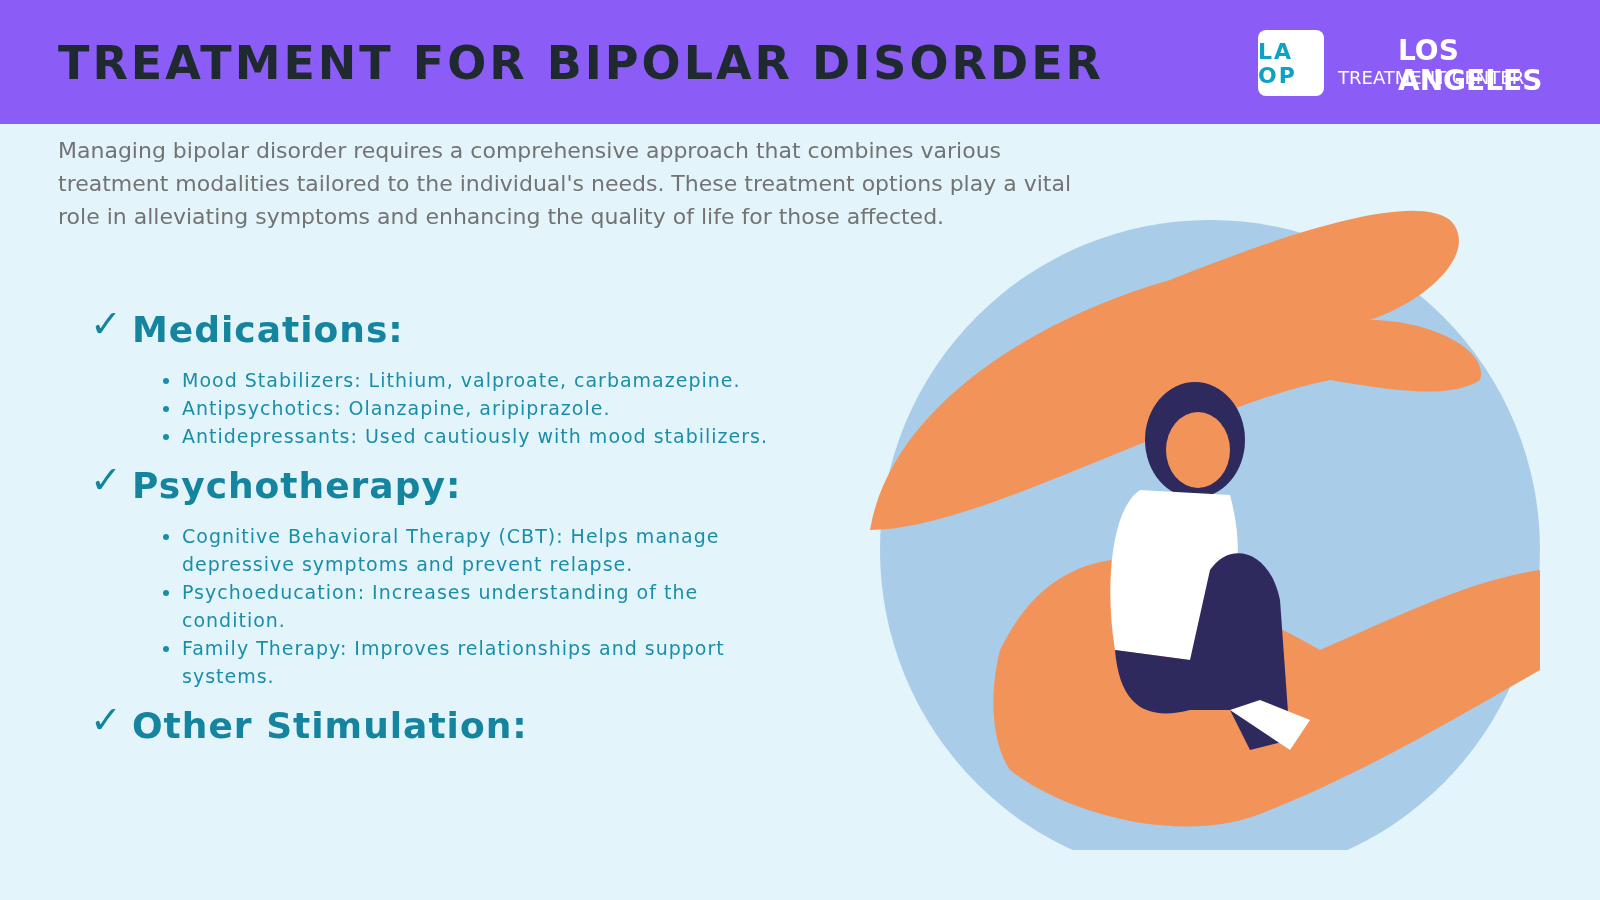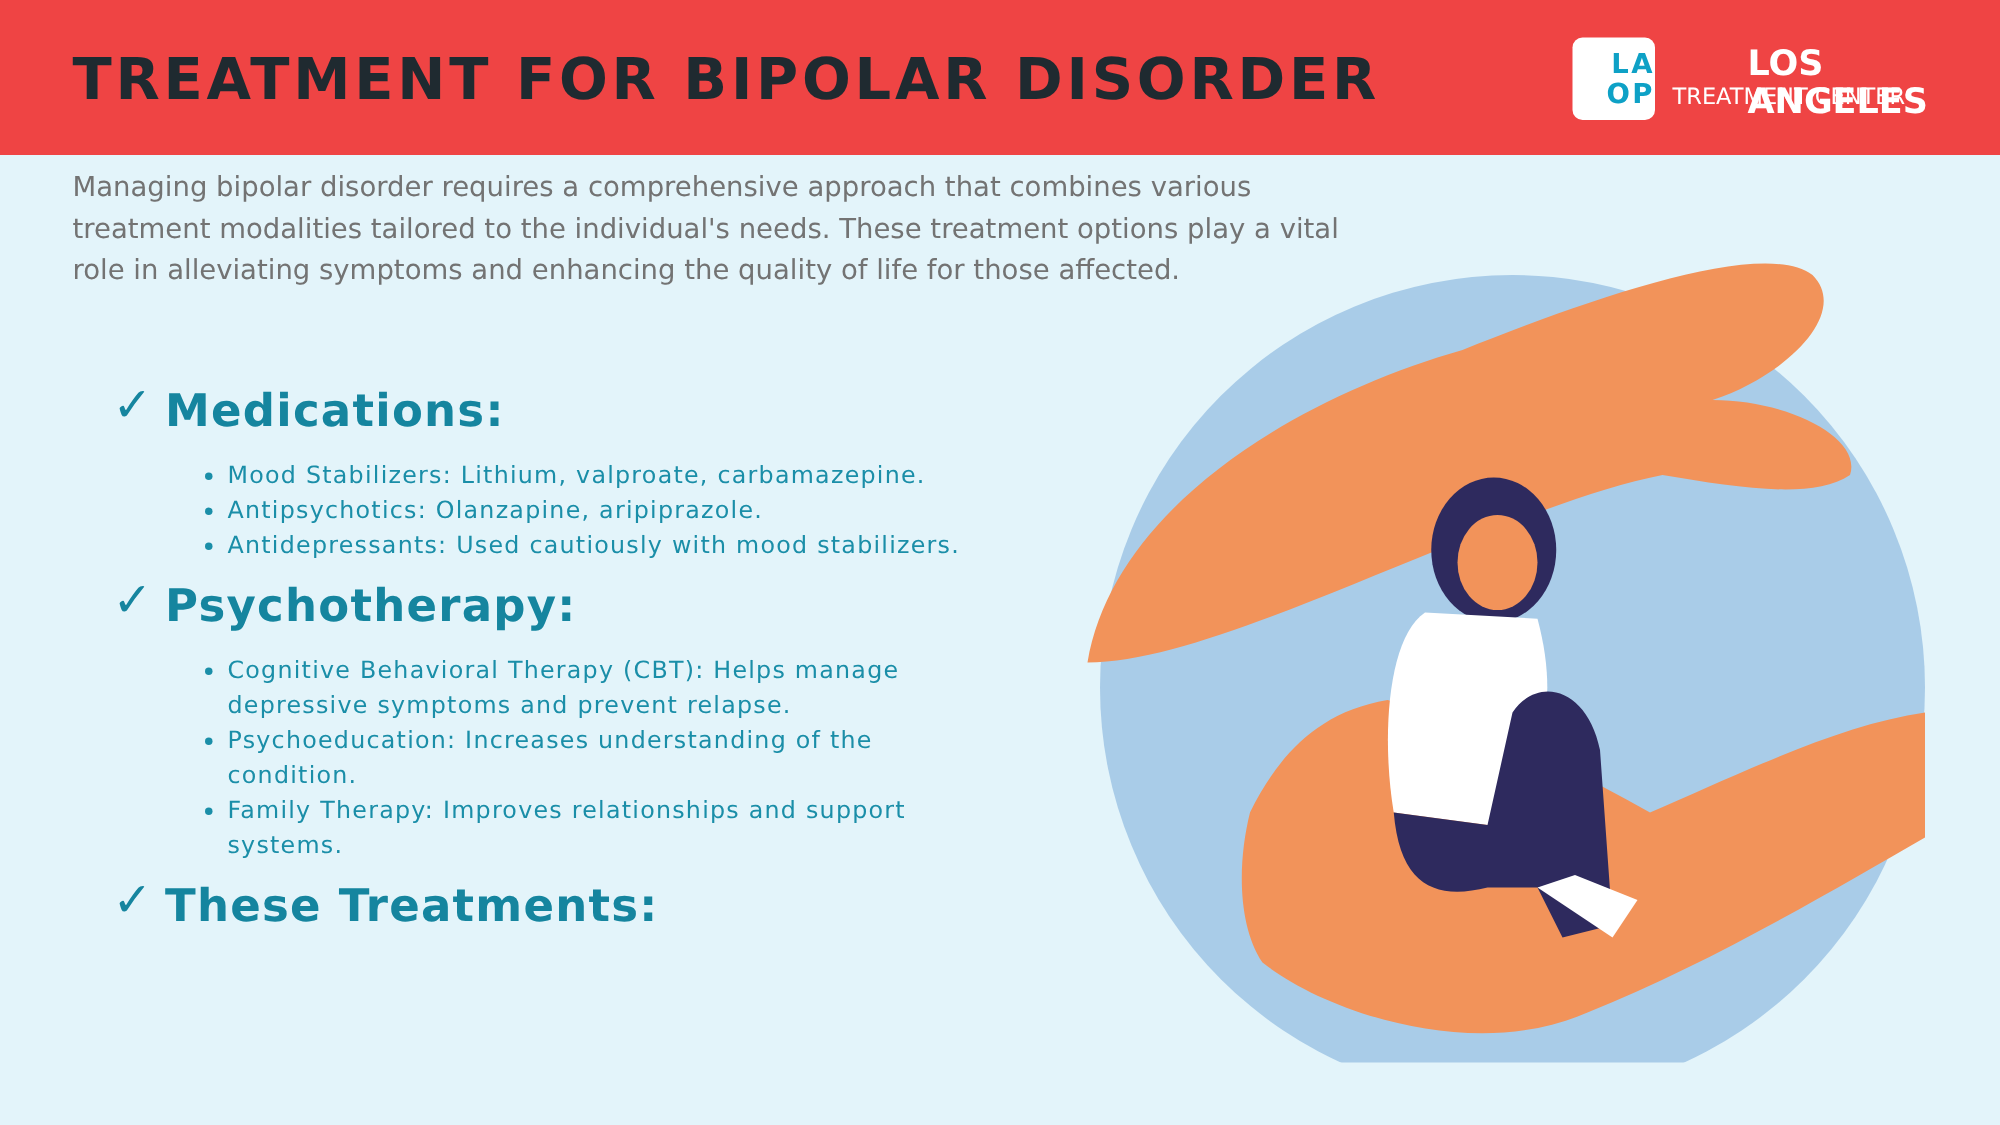--- a/index.html
+++ b/index.html
@@ -1,19 +1,19 @@
 <!DOCTYPE html>
 <html><head>
 <meta charset="utf-8">
 <style>
   html,body{margin:0;padding:0;}
   body{width:1600px;height:900px;background:#e3f4fa;position:relative;overflow:hidden;font-family:"DejaVu Sans","Liberation Sans",sans-serif;}
-  .header{position:absolute;left:0;top:0;width:1600px;height:124px;background:#ef4444;}
+  .header{position:absolute;left:0;top:0;width:1600px;height:124px;background:#8b5cf6;}
   .title{position:absolute;left:58px;top:36px;font-size:46px;font-weight:bold;letter-spacing:3px;color:#1f2a30;font-family:"DejaVu Sans",sans-serif;}
-  .logo-box{position:absolute;left:1258px;top:30px;width:66px;height:66px;background:#fff;border-radius:8px;color:#0ea1c6;font-weight:bold;font-size:22px;line-height:24px;text-align:right;padding-top:10px;box-sizing:border-box;letter-spacing:2px;}
+  .logo-box{position:absolute;left:1258px;top:30px;width:66px;height:66px;background:#fff;border-radius:8px;color:#0ea1c6;font-weight:bold;font-size:22px;line-height:24px;text-align:left;padding-top:10px;box-sizing:border-box;letter-spacing:2px;}
   .logo-name{position:absolute;left:1398px;top:36px;color:#fff;font-weight:bold;font-size:28px;line-height:30px;}
   .logo-sub{position:absolute;left:1338px;top:68px;color:#fff;font-size:18px;line-height:20px;}
   .intro{position:absolute;left:58px;top:134px;width:1020px;font-size:22px;line-height:33px;color:#737373;}
   .list{position:absolute;left:90px;top:310px;width:720px;color:#15859f;}
   .section{position:relative;margin-bottom:6px;}
   .check{position:absolute;left:0;top:-8px;font-size:38px;color:#15859f;font-weight:bold;}
   .sec-title{margin-left:42px;font-size:36px;font-weight:bold;line-height:40px;color:#15859f;letter-spacing:1px;}
   ul{margin:16px;padding-left:76px;}
   li{font-size:19px;line-height:28px;letter-spacing:1px;color:#1a8ea8;}
   .art{position:absolute;left:850px;top:150px;width:700px;height:700px;}
@@ -44,21 +44,21 @@
     <span class="check">✓</span>
     <div class="sec-title">Psychotherapy:</div>
     <ul>
       <li>Cognitive Behavioral Therapy (CBT): Helps manage depressive symptoms and prevent relapse.</li>
       <li>Psychoeducation: Increases understanding of the condition.</li>
       <li>Family Therapy: Improves relationships and support systems.</li>
     </ul>
   </div>
   <div class="section">
     <span class="check">✓</span>
-    <div class="sec-title">These Treatments:</div>
+    <div class="sec-title">Other Stimulation:</div>
   </div>
 </div>
 
 <svg class="art" viewBox="0 0 700 700">
   <circle cx="360" cy="400" r="330" fill="#a9cce8"></circle>
   <path d="M20 380 C40 260 180 170 320 130 C420 90 560 40 600 70 C630 100 580 150 520 170 C580 170 640 200 630 230 C600 250 540 240 480 230 C430 240 380 260 300 290 C200 330 90 380 20 380 Z" fill="#f2935a"></path>
   <path d="M160 620 C210 660 330 700 420 660 C520 620 620 560 690 520 L690 420 C620 430 540 470 470 500 C400 460 330 430 260 410 C200 420 170 460 150 500 C140 540 140 590 160 620 Z" fill="#f2935a"></path>
   <ellipse cx="345" cy="290" rx="50" ry="58" fill="#2e2a5e"></ellipse>
   <ellipse cx="348" cy="300" rx="32" ry="38" fill="#f2935a"></ellipse>
   <path d="M290 340 C260 360 255 440 265 500 L340 510 C380 470 400 420 380 345 Z" fill="#ffffff"></path>

